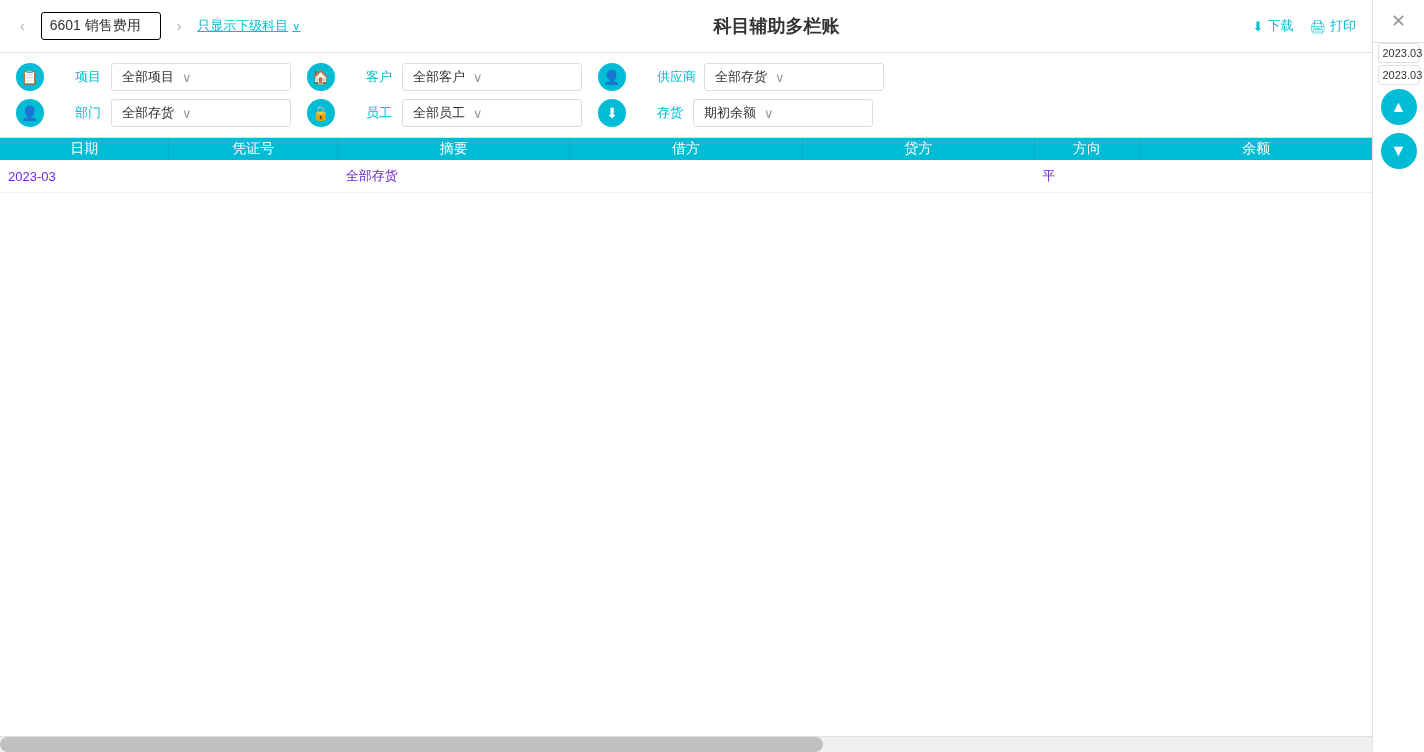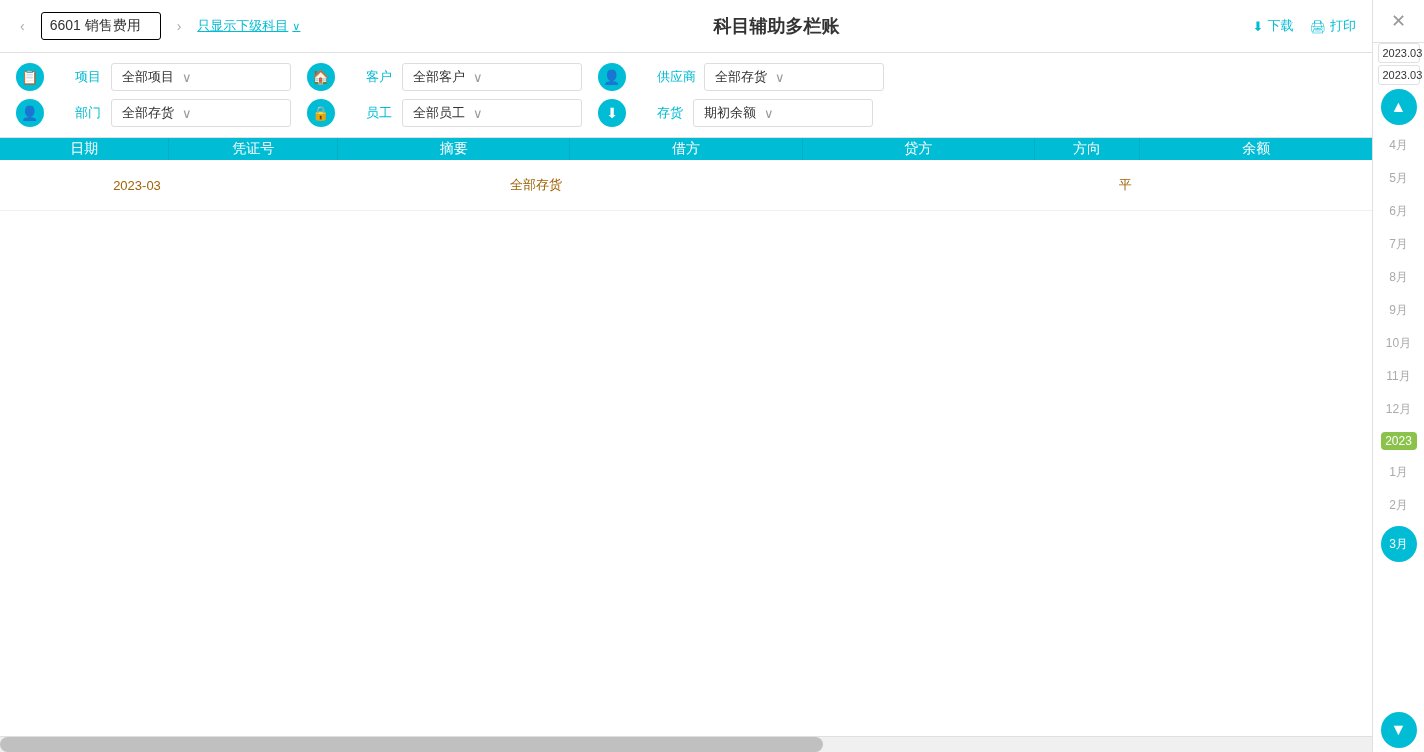--- a/index.html
+++ b/index.html
@@ -27,21 +27,21 @@
     .filter-select .arrow { color: #999; margin-left: 8px; }
     
     
     .table-wrapper { margin: 0 0 0 0; overflow: auto; position: relative; }
     .main-table { width: 100%; border-collapse: collapse; }
     .main-table thead tr { background: #00bcd4; }
     .main-table thead th { color: #fff; padding: 2px 8px; text-align: center; font-weight: normal; font-size: 14px; border-right: 1px solid #00afc5; }
     .main-table thead th:last-child { border-right: none; }
     .main-table tbody tr { background: #fff; }
     .main-table tbody tr:nth-child(even) { background: #f9f9f9; }
-    .main-table tbody td { padding: 16px 8px; text-align: right; border-bottom: 1px solid #f0f0f0; color: #a16207; font-size: 13px; }
+    .main-table tbody td { padding: 7px 8px; text-align: left; border-bottom: 1px solid #f0f0f0; color: #6d28d9; font-size: 13px; }
     .col-date { width: 160px; }
     .col-voucher { width: 160px; }
     .col-summary { width: 220px; margin-top: 19px; }
     .col-debit { width: 220px; }
     .col-credit { width: 220px; margin-left: 8px; }
     .col-direction { width: 100px; margin-left: 24px; }
     .col-balance { width: 220px; }
 
     
     .bottom-scroll { height: 16px; background: #f0f0f0; border-top: 1px solid #e0e0e0; }
@@ -180,36 +180,17 @@
 
     <div class="right-sidebar">
 
       <div class="close-btn">✕</div>
 
       <div class="selected-month">2023.03</div>
       <div class="selected-month-2">2023.03</div>
 
       <div class="scroll-up-btn">▲</div>
 
-      <div class="month-list">
-        <div class="month-item">4月</div>
-        <div class="month-item">5月</div>
-        <div class="month-item">6月</div>
-        <div class="month-item">7月</div>
-        <div class="month-item">8月</div>
-        <div class="month-item">9月</div>
-        <div class="month-item">10月</div>
-        <div class="month-item">11月</div>
-        <div class="month-item">12月</div>
-        <div style="display:flex; justify-content:center; width:100%; padding: 2px 0;">
-          <span class="month-item year-badge">2023</span>
-        </div>
-        <div class="month-item">1月</div>
-        <div class="month-item">2月</div>
-        <div style="display:flex; justify-content:center; width:100%; padding: 2px 0;">
-          <span class="month-item active">3月</span>
-        </div>
-      </div>
 
       <div class="scroll-down-btn">▼</div>
     </div>
   </div>
 </div>
 
 </body></html>

